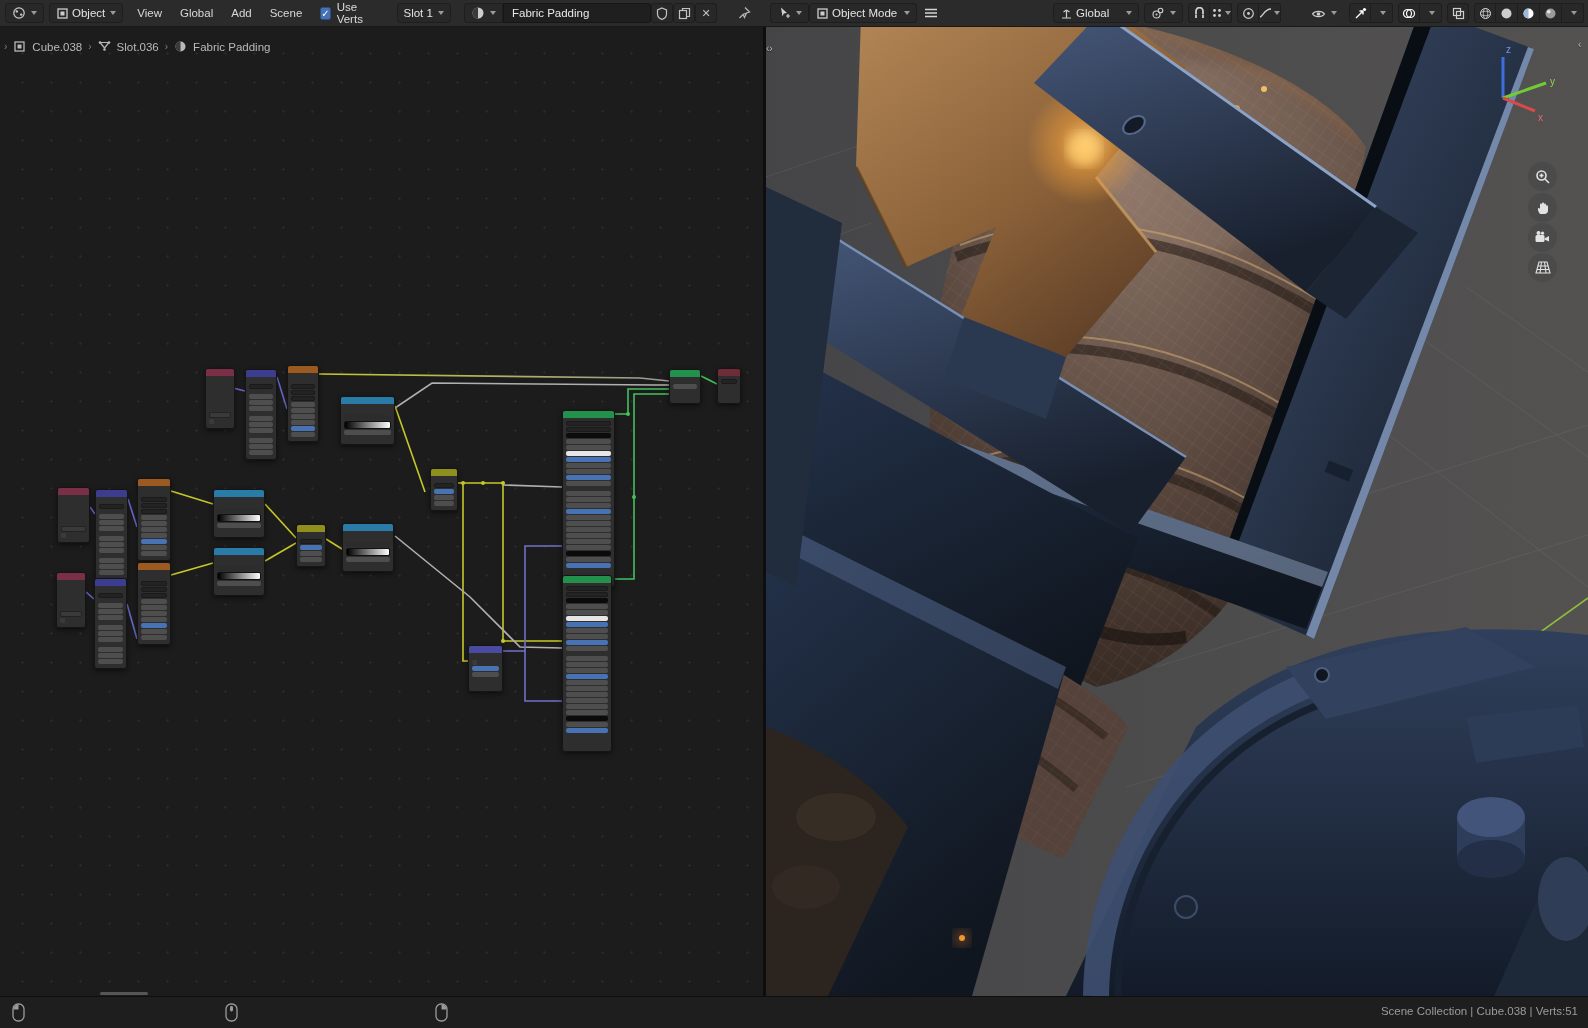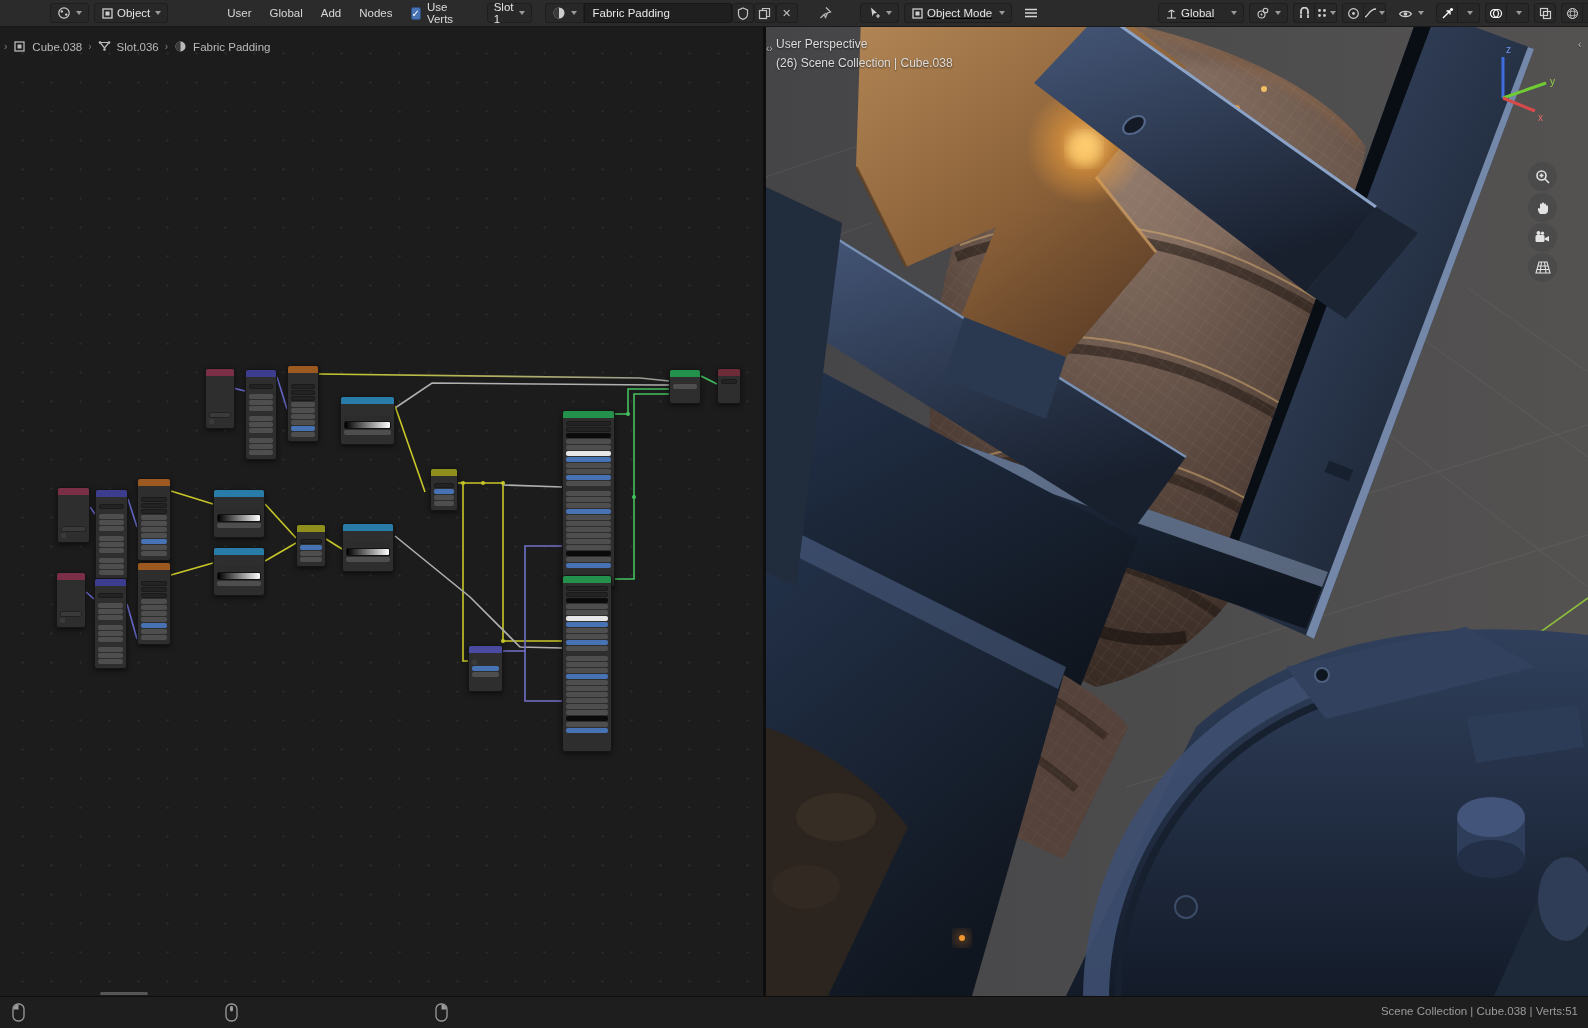--- a/index.html
+++ b/index.html
@@ -3,21 +3,21 @@
 <meta charset="utf-8">
 <style>
   * { margin:0; padding:0; box-sizing:border-box; }
   html,body { width:1588px; height:1028px; overflow:hidden; background:#1d1d1d;
               font-family:"Liberation Sans", sans-serif; -webkit-font-smoothing:antialiased; }
   .abs { position:absolute; }
 
   
   #topbar { position:absolute; left:0; top:0; width:1588px; height:27px; background:#2b2b2b;
             border-bottom:1px solid #191919; display:flex; align-items:center; z-index:30; }
-  .hsec { display:flex; align-items:center; height:27px;margin-left:45px; }
+  .hsec { display:flex; align-items:center; height:27px; }
   .btn { display:flex; align-items:center; gap:3px; background:#282828; border:1px solid #1e1e1e;
          border-radius:3px; height:20px; padding:0 6px; color:#e3e3e3; font-size:11.5px; cursor:default; }
   .btn.flat { background:transparent; border-color:transparent; }
   .menu-item { color:#d8d8d8; font-size:11.5px; padding:0 9px; height:27px; display:flex; align-items:center; }
   .chev { width:0; height:0; border-left:3.5px solid transparent; border-right:3.5px solid transparent;
           border-top:4px solid #9a9a9a; margin-left:2px; }
   .ibtn { display:flex; align-items:center; justify-content:center; background:#282828;
           border:1px solid #1e1e1e; height:20px; min-width:22px; border-radius:3px; }
   .seg { display:flex; }
   .seg .ibtn { border-radius:0; border-left-width:0; }
@@ -90,24 +90,24 @@
     </div>
     <div class="btn" style="width:92px;">
       <svg class="ic" width="13" height="13" viewBox="0 0 13 13">
         <rect x="2" y="2" width="9" height="9" fill="none" stroke="#cdcdcd" stroke-width="1.3"></rect>
         <rect x="4.5" y="4.5" width="4" height="4" fill="#cdcdcd"></rect>
       </svg>
       <span style="flex:1">Object</span>
       <span class="chev"></span>
     </div>
     <div class="hsec">
-      <div class="menu-item">User</div>
+      <div class="menu-item">View</div>
       <div class="menu-item">Global</div>
       <div class="menu-item">Add</div>
-      <div class="menu-item">Nodes</div>
+      <div class="menu-item">Scene</div>
     </div>
     <div class="hsec" style="gap:6px; margin-left:4px;">
       <div class="cb">✓</div>
       <span style="color:#dcdcdc; font-size:11.5px;">Use Verts</span>
     </div>
     <div class="btn" style="width:88px; margin-left:26px;">
       <span style="flex:1">Slot 1</span>
       <span class="chev"></span>
     </div>
     <div class="hsec" style="margin-left:8px;">
@@ -136,21 +136,21 @@
         <span style="color:#c2c2c2; font-size:11px;">✕</span>
       </div>
     </div>
     <div class="btn flat" style="margin-left:8px;">
       <svg class="ic" width="14" height="14" viewBox="0 0 14 14">
         <path d="M8 1.5 L12.5 6 L9.5 7 L7.5 11.5 L6 8.5 L2.5 12 M6 8.5 L9.5 7" fill="none" stroke="#b5b5b5" stroke-width="1.3"></path>
       </svg>
     </div>
   </div>
 
-  <div class="hsec" style="padding-left:12px; gap:5px; flex:1;text-decoration:underline;">
+  <div class="hsec" style="padding-left:12px; flex:1;">
     <div class="btn">
       <svg class="ic" width="14" height="14" viewBox="0 0 14 14">
         <path d="M4 1.5 L10 7 L6.8 7.4 L5.5 10.5 Z" fill="#d0d0d0"></path>
         <path d="M9 10 H13 M11 8 V12" stroke="#d0d0d0" stroke-width="1.2"></path>
       </svg>
       <span class="chev"></span>
     </div>
     <div class="btn" style="width:108px;">
       <svg class="ic" width="13" height="13" viewBox="0 0 13 13">
         <rect x="2" y="2" width="9" height="9" fill="none" stroke="#cdcdcd" stroke-width="1.3"></rect>
@@ -826,24 +826,20 @@
     <g font-family="Liberation Sans, sans-serif" font-size="10">
       <path d="M737,71 L737,30" stroke="#3f6dde" stroke-width="3"></path>
       <path d="M737,71 L780,56" stroke="#6fcc33" stroke-width="3"></path>
       <path d="M737,71 L769,84" stroke="#d84a4a" stroke-width="3"></path>
       <text x="740" y="26" fill="#6f95ee">z</text>
       <text x="784" y="58" fill="#8fd44a">y</text>
       <text x="772" y="94" fill="#e06a6a">x</text>
     </g>
   </svg>
 
-  <div id="vp-overlay-text">
-    <div>User Perspective</div>
-    <div>(26) Scene Collection | Cube.038</div>
-  </div>
 
   <div class="navbtn" style="top:135px;">
     <svg class="ic" width="16" height="16" viewBox="0 0 16 16">
       <circle cx="6.5" cy="6.5" r="4.5" fill="none" stroke="#e2e2e2" stroke-width="1.6"></circle>
       <path d="M10 10 L14 14 M4.5 6.5 H8.5 M6.5 4.5 V8.5" stroke="#e2e2e2" stroke-width="1.6"></path>
     </svg>
   </div>
   <div class="navbtn" style="top:166px;">
     <svg class="ic" width="16" height="16" viewBox="0 0 16 16">
       <path d="M5 14 C3.5 12 2.5 9.5 3 8.5 C3.6 7.6 4.6 8 5 9 V4.5 C5 3 7 3 7 4.5 V3.5 C7 2 9 2 9 3.5 V4.5 C9 3.2 11 3.2 11 4.8 V6 C11 5 13 5 13 6.6 V10.5 C13 12.5 11.5 14 9.5 14 Z" fill="#e2e2e2"></path>

